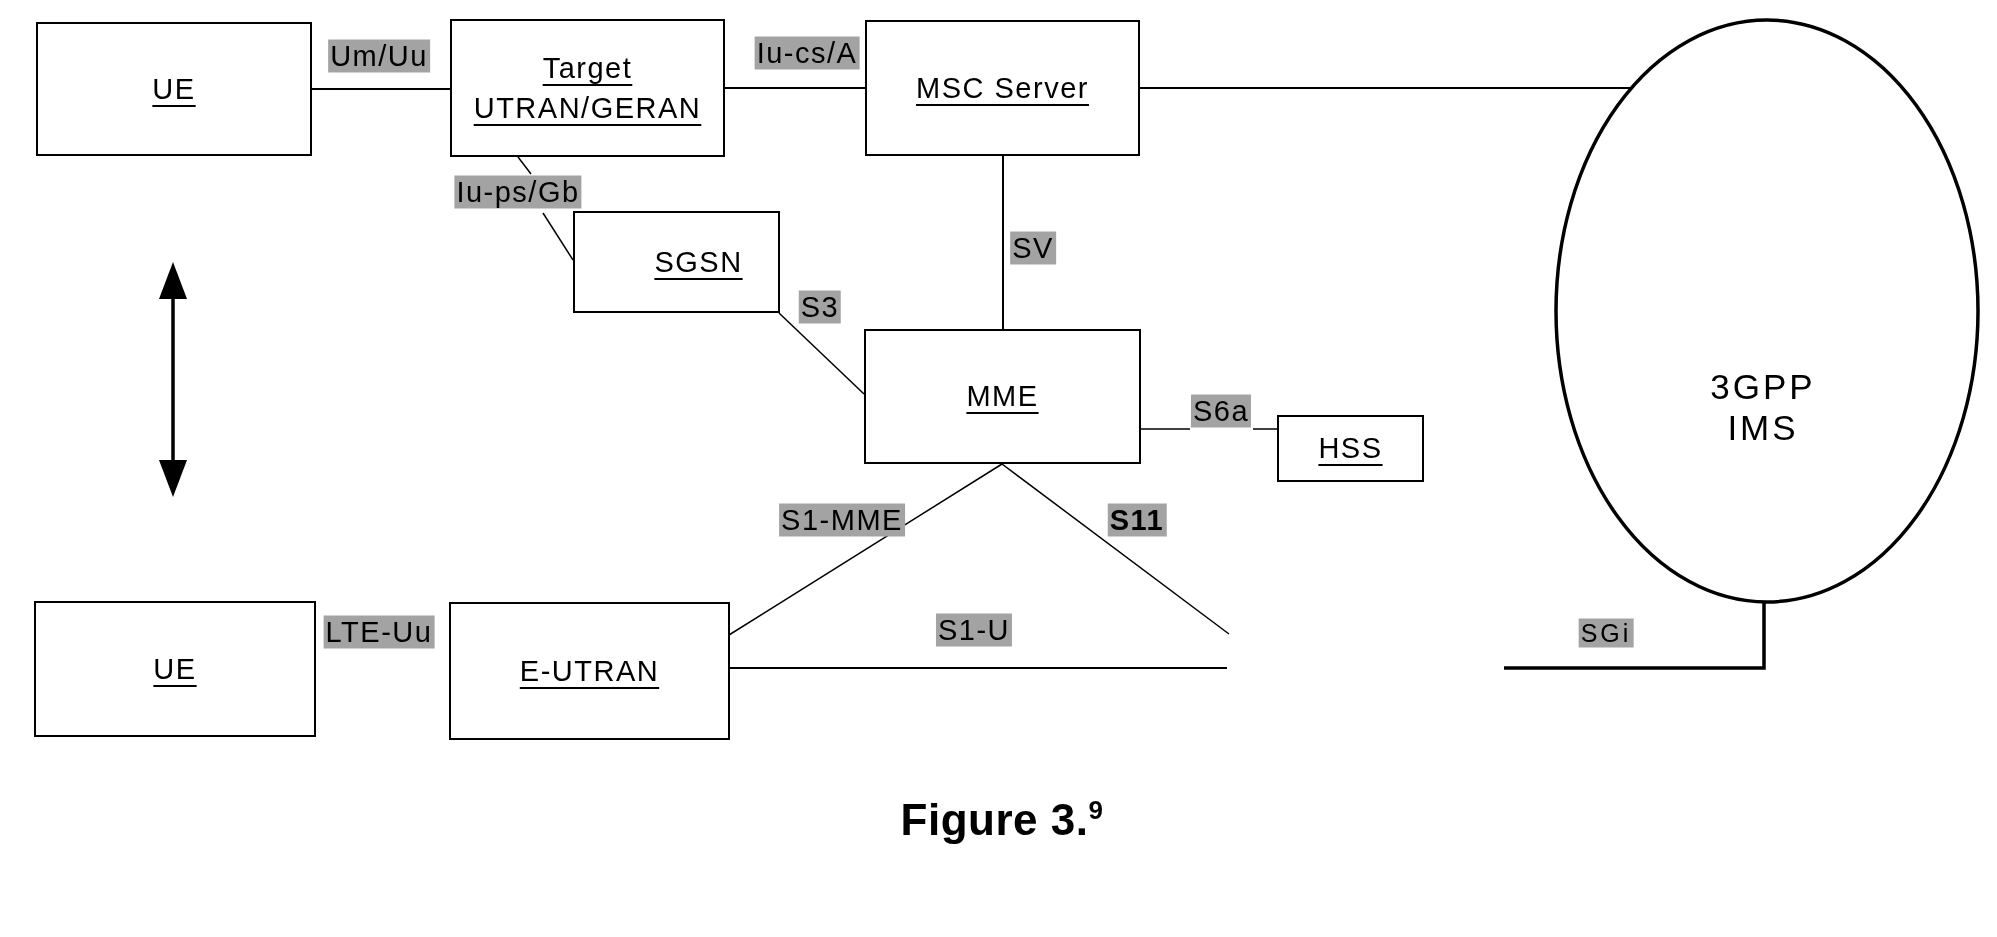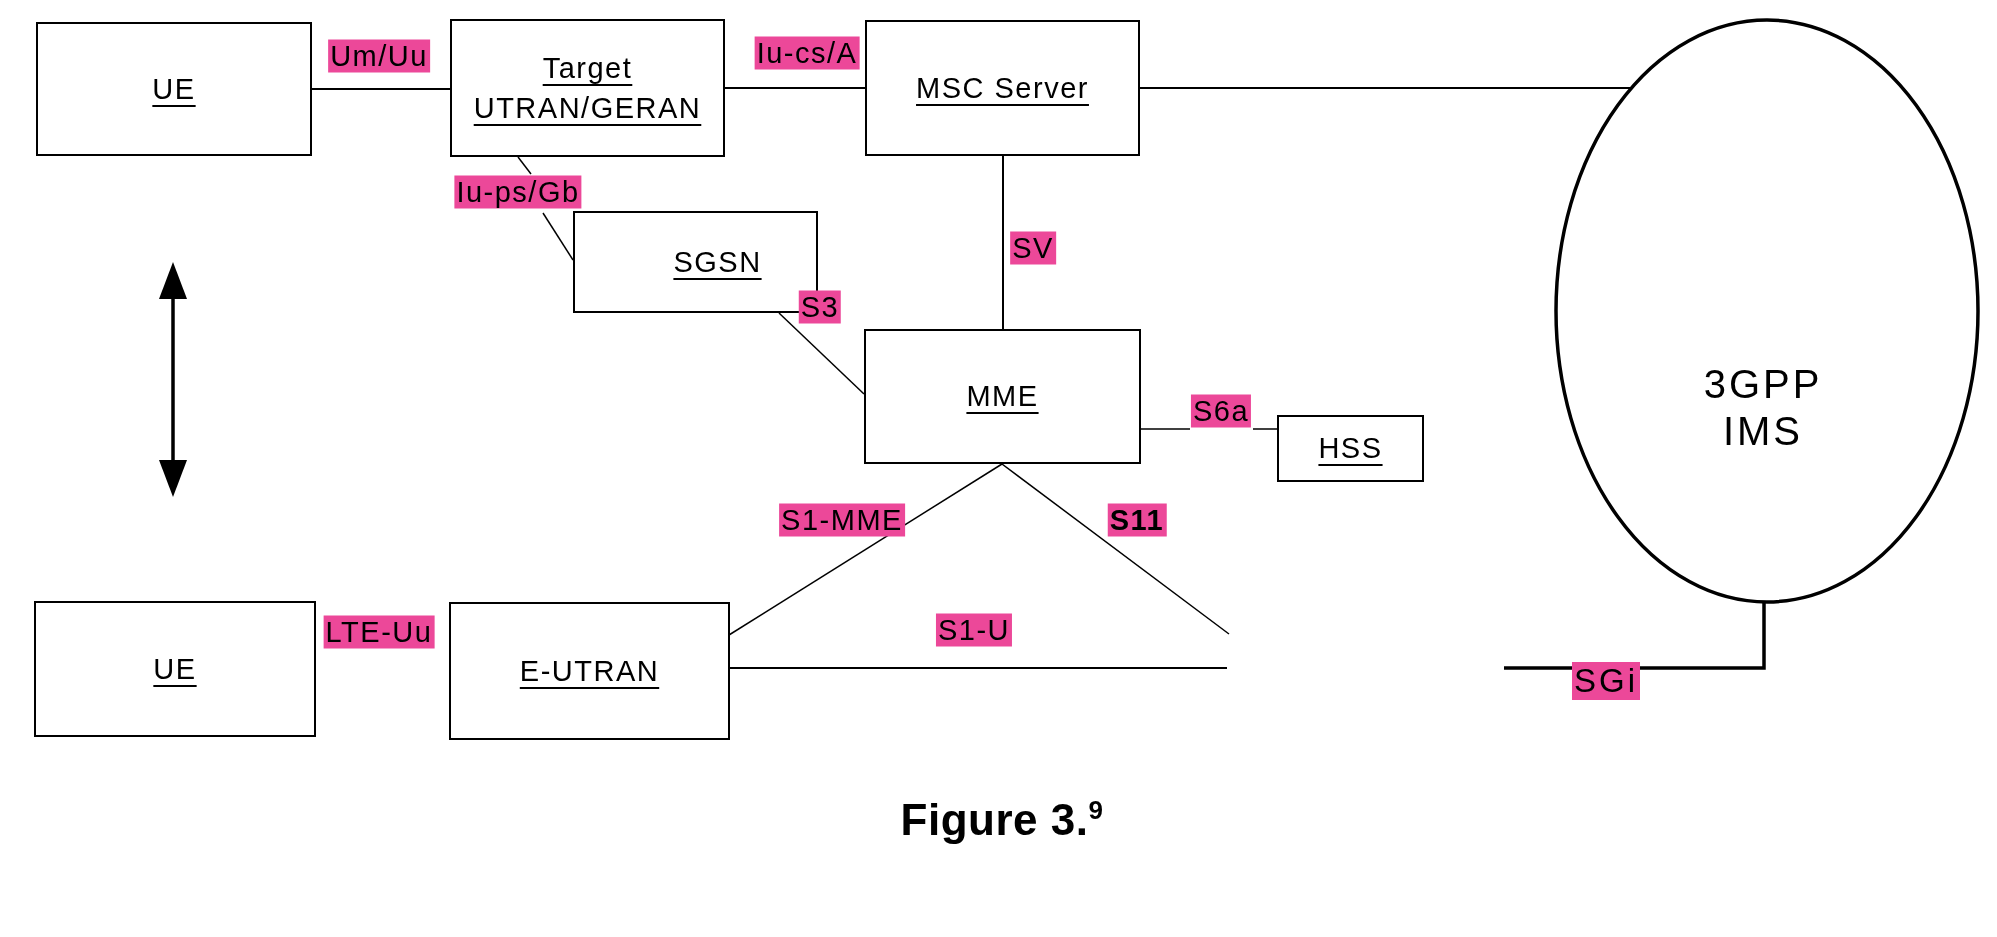--- a/index.html
+++ b/index.html
@@ -40,33 +40,32 @@
     text-decoration: underline;
     text-decoration-thickness: 2px;
     text-underline-offset: 6px;
   }
   .iface {
     position: absolute;
     transform: translate(-50%, -50%);
     font-size: 29px;
     letter-spacing: 1.5px;
     white-space: nowrap;
-    background: #ec4899;
+    background: #a3a3a3;
     padding: 0 2px;
     text-align: right;
   }
   .iface.big {
-    font-size: 33px;
+    font-size: 25px;
     letter-spacing: 3px;
-    margin-top: 48px;
   }
   .cloud-label {
     position: absolute;
     transform: translate(-50%, -50%);
-    font-size: 40px;
+    font-size: 35px;
     letter-spacing: 3px;
     line-height: 1.17;
     text-align: center;
     white-space: nowrap;
   }
   .caption {
     position: absolute;
     transform: translateX(-50%);
     font-size: 44px;
     font-weight: bold;
@@ -125,21 +124,21 @@
 
   <div class="box" style="left:865px; top:20px; width:275px; height:136px;">
     <span>MSC Server</span>
   </div>
 
   <div class="box" style="left:450px; top:19px; width:275px; height:138px;">
     <span>Target</span>
     <span>UTRAN/GERAN</span>
   </div>
 
-  <div class="box" style="left:573px; top:211px; width:245px; height:102px;padding-left:44px;">
+  <div class="box" style="left:573px; top:211px; width:207px; height:102px;padding-left:44px;">
     <span>SGSN</span>
   </div>
 
   <div class="box" style="left:1277px; top:415px; width:147px; height:67px;">
     <span>HSS</span>
   </div>
 
   <div class="box" style="left:864px; top:329px; width:277px; height:135px;">
     <span>MME</span>
   </div>

